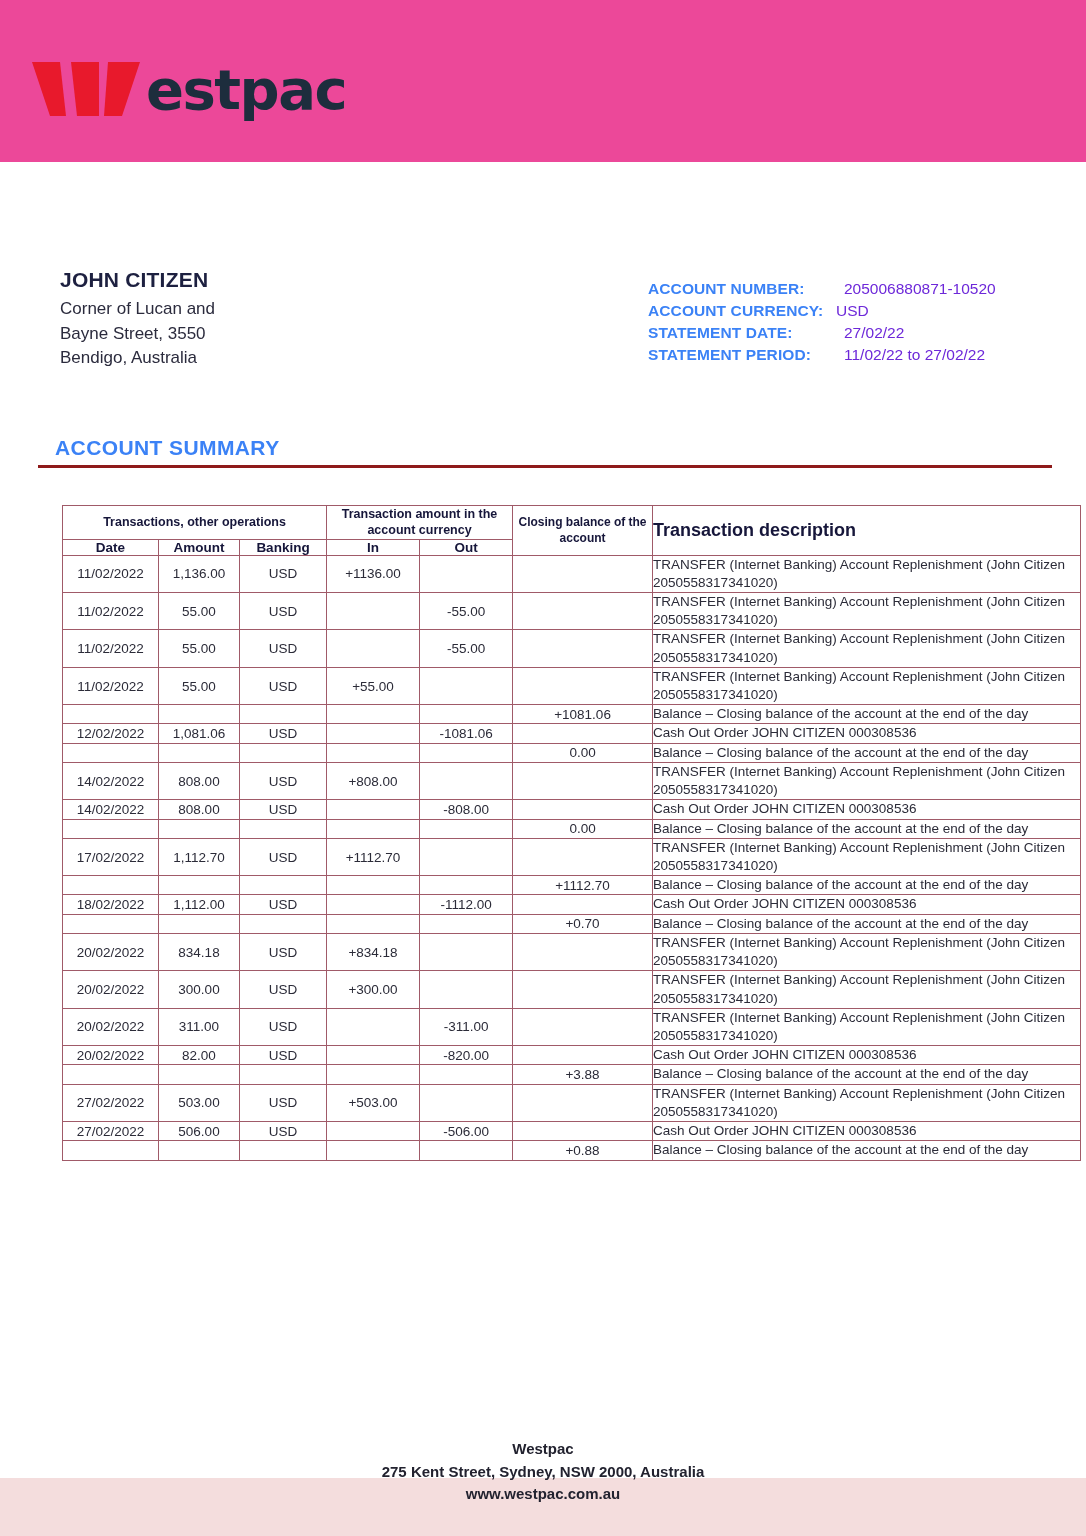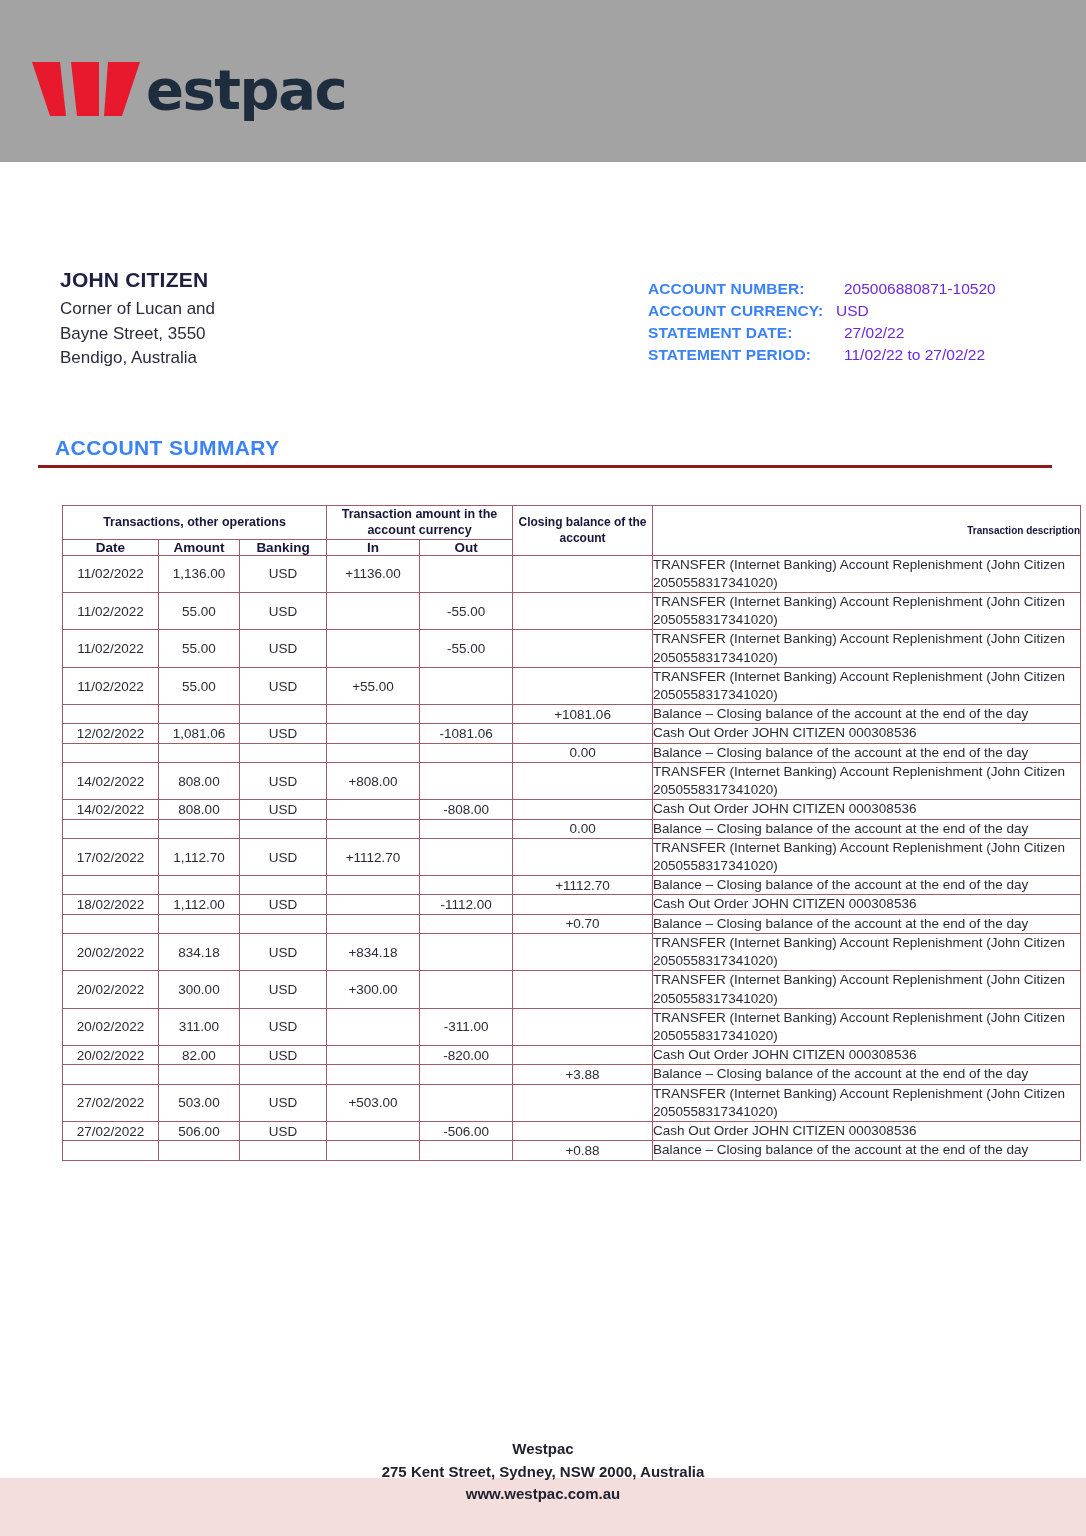--- a/index.html
+++ b/index.html
@@ -15,21 +15,21 @@
     position: relative;
     overflow: hidden;
   }
 
   
   .header-band {
     position: absolute;
     top: 0; left: 0;
     width: 1086px;
     height: 162px;
-    background: #a3a3a3;
+    background: #ec4899;
   }
   .logo {
     position: absolute;
     left: 30px;
     top: 56px;
     display: flex;
     align-items: flex-end;
     height: 62px;
   }
   .logo-mark {
@@ -139,24 +139,24 @@
     line-height: 1.3;
   }
   th.hsub {
     font-size: 13.5px;
     font-weight: bold;
     color: #16163a;
     text-align: center;
     padding: 4px 2px 5px;
   }
   th.hdesc {
-    font-size: 10px;
+    font-size: 18px;
     font-weight: bold;
     color: #16163a;
-    text-align: right;
+    text-align: left;
     padding: 6px 4px;
   }
   th.hclose {
     font-size: 12px;
     font-weight: bold;
     color: #16163a;
     text-align: center;
     padding: 6px 4px;
     line-height: 1.35;
   }

